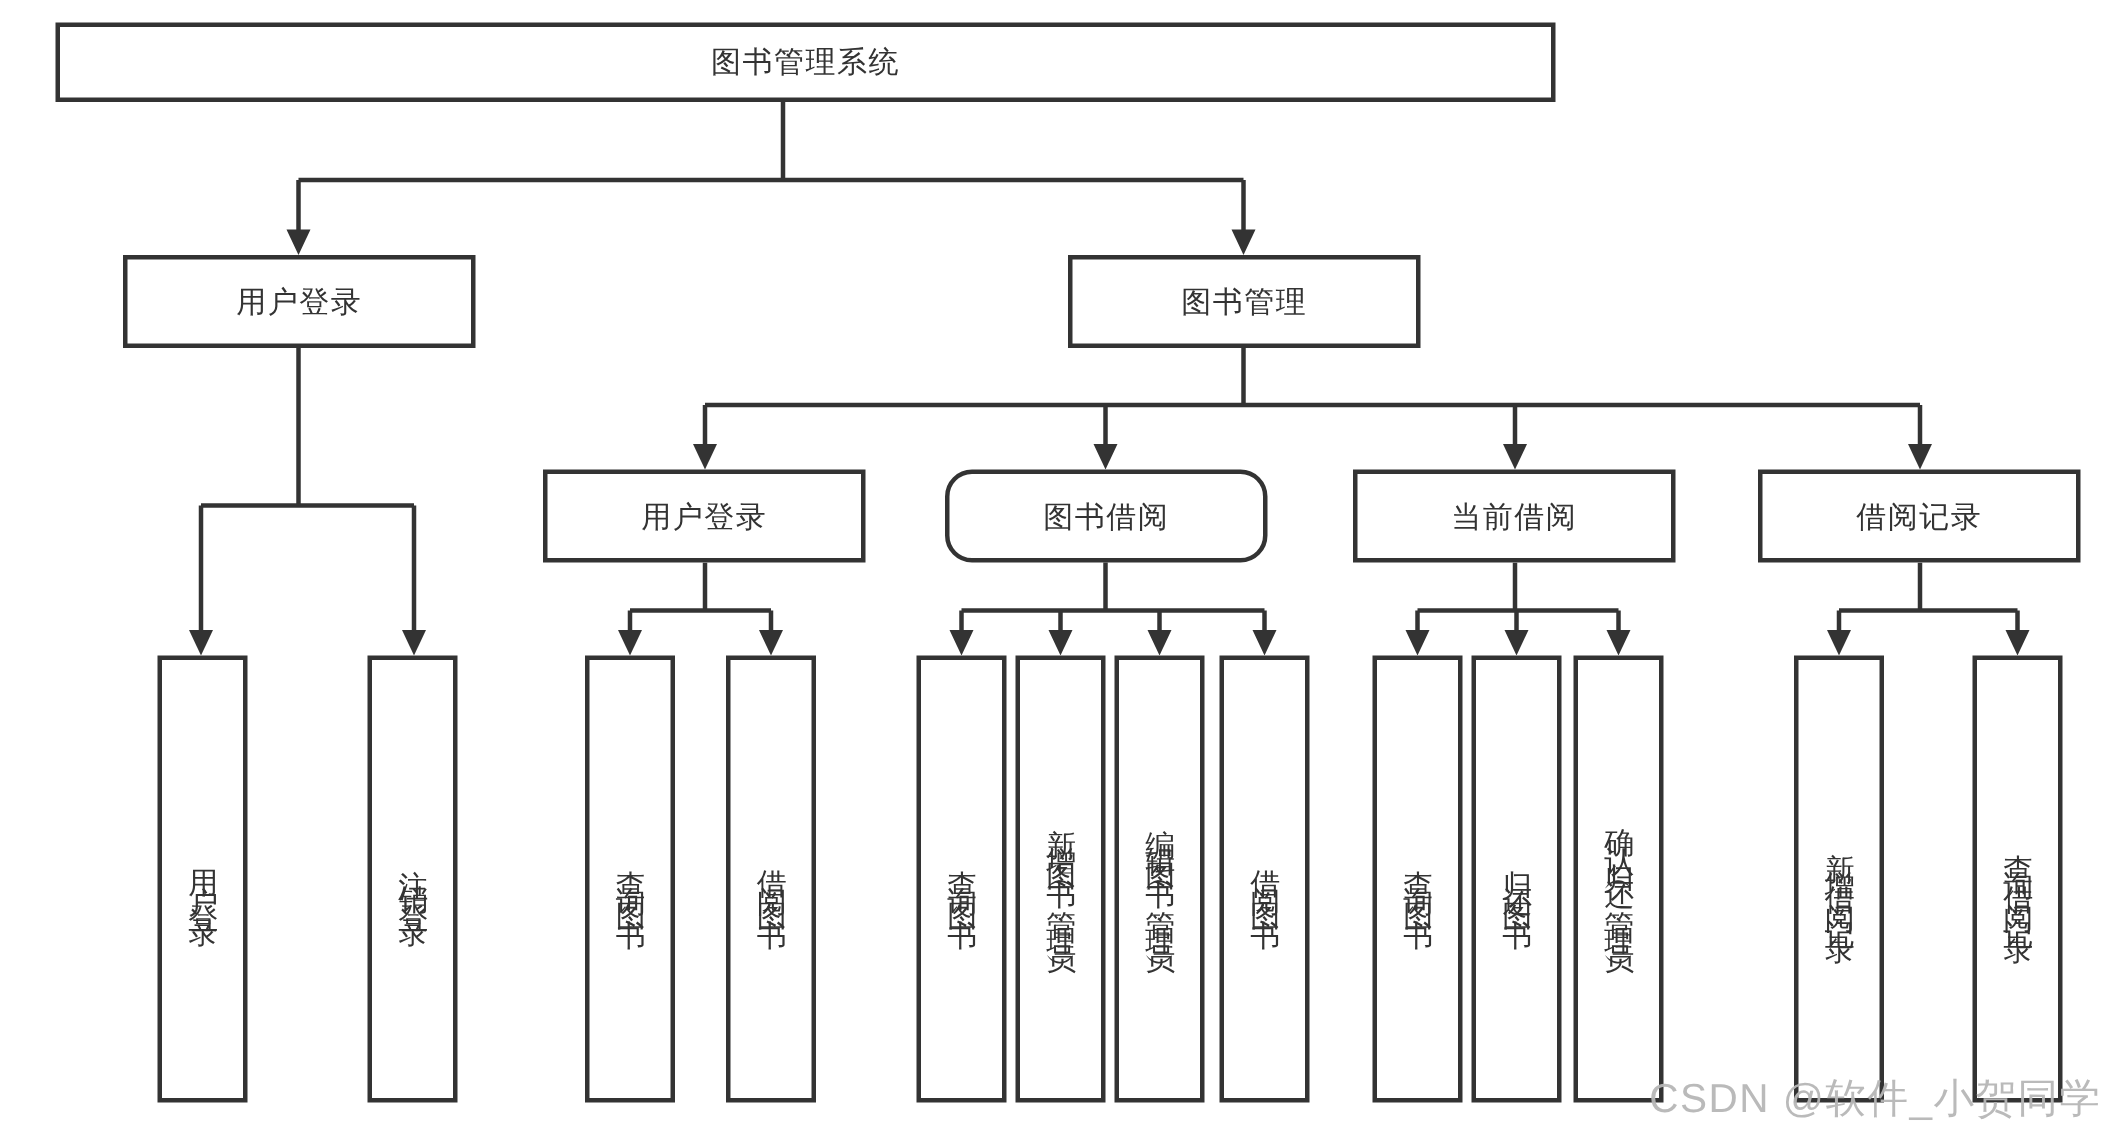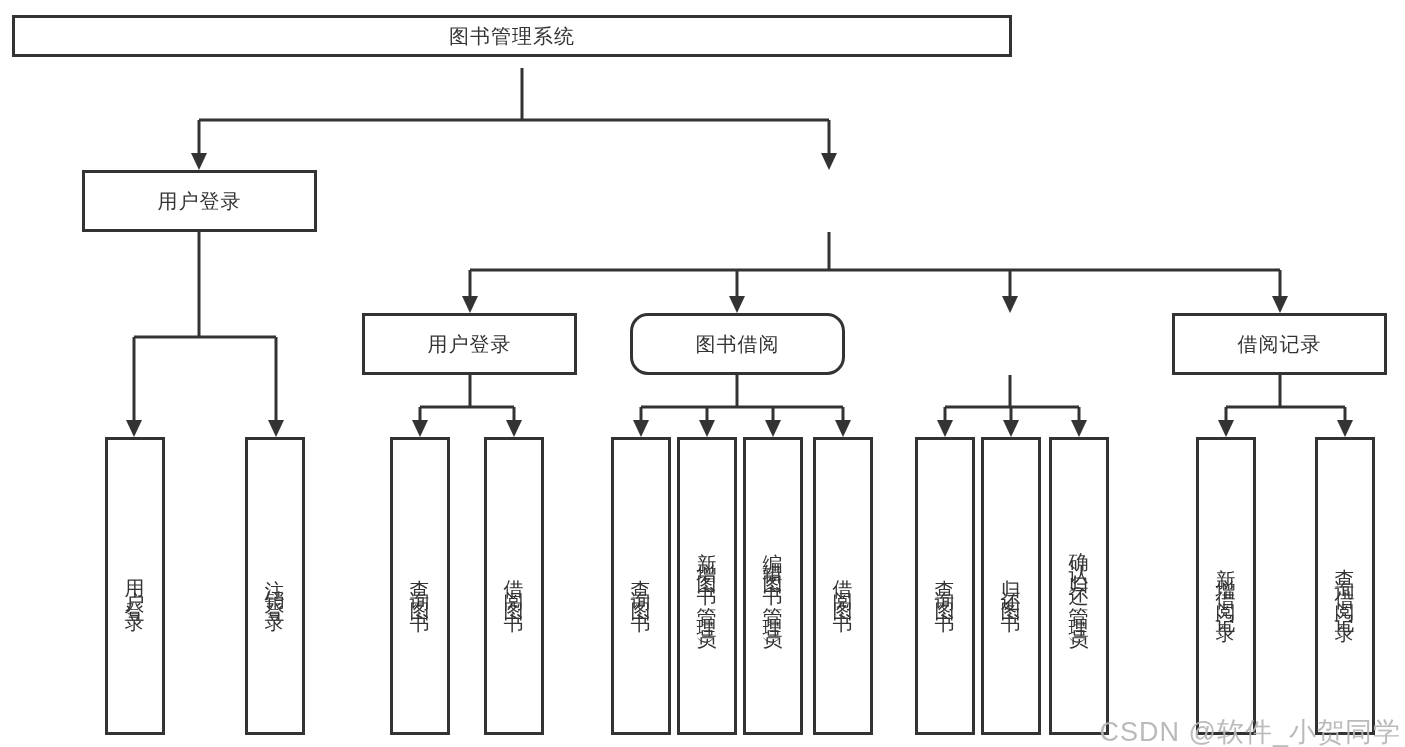--- a/index.html
+++ b/index.html
@@ -121,34 +121,40 @@
       <polygon points="765,420 781,420 773,437"></polygon>
       <polygon points="835,420 851,420 843,437"></polygon>
       <polygon points="937,420 953,420 945,437"></polygon>
       <polygon points="1003,420 1019,420 1011,437"></polygon>
       <polygon points="1071,420 1087,420 1079,437"></polygon>
       <polygon points="1218,420 1234,420 1226,437"></polygon>
       <polygon points="1337,420 1353,420 1345,437"></polygon>
     </g>
   </svg>
 
-  <div class="node hnode" style="left:12px; top:15px; width:1000px; height:42px;">
+  <div class="node hnode" style="left:37px; top:15px; width:1000px; height:53px;">
     <span>图书管理系统</span>
   </div>
 
   <div class="node hnode" style="left:82px; top:170px; width:235px; height:62px;">
     <span>用户登录</span>
   </div>
+  <div class="node hnode" style="left:712px; top:170px; width:235px; height:62px;">
+    <span>图书管理</span>
+  </div>
 
   <div class="node hnode" style="left:362px; top:313px; width:215px; height:62px;">
     <span>用户登录</span>
   </div>
   <div class="node hnode" style="left:630px; top:313px; width:215px; height:62px;border-radius:18px;">
     <span>图书借阅</span>
   </div>
+  <div class="node hnode" style="left:902px; top:313px; width:215px; height:62px;">
+    <span>当前借阅</span>
+  </div>
   <div class="node hnode" style="left:1172px; top:313px; width:215px; height:62px;">
     <span>借阅记录</span>
   </div>
 
   <div class="node vnode" style="left:105px; top:437px; width:60px; height:298px;">
     <span class="vtext">用户登录</span>
   </div>
   <div class="node vnode" style="left:245px; top:437px; width:60px; height:298px;">
     <span class="vtext">注销登录</span>
   </div>

